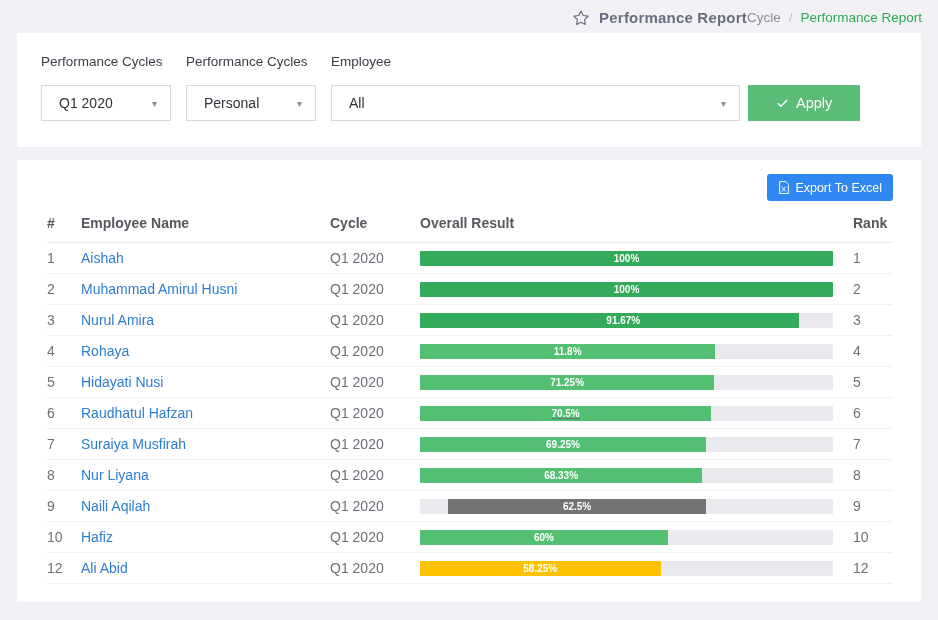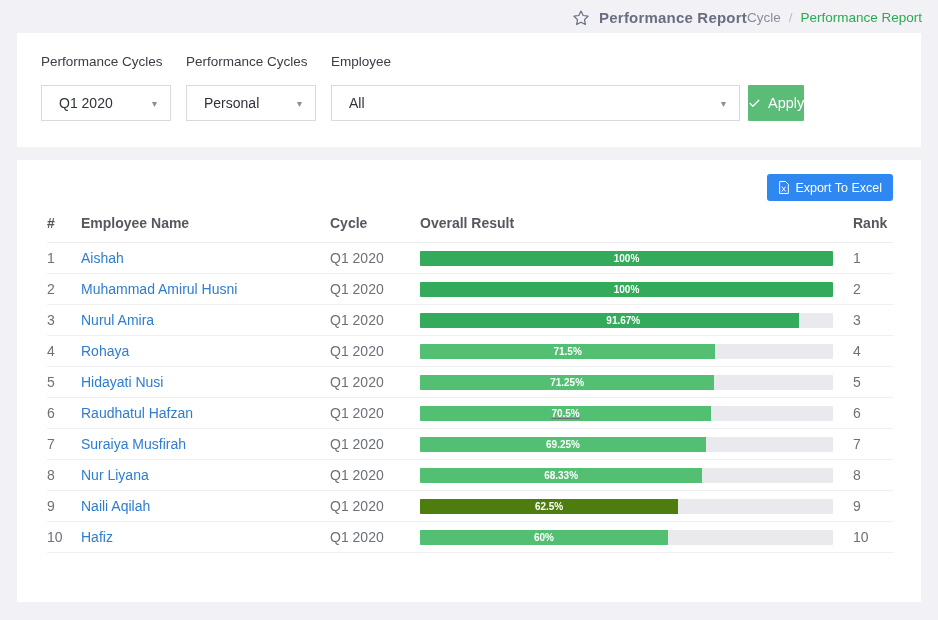--- a/index.html
+++ b/index.html
@@ -39,21 +39,21 @@
     padding:0 13px 0 17px; font-size:14px; color:#2f323b; cursor:pointer;
   }
   .w-sm { width:130px; }
   .w-lg { width:409px; }
   .caret { font-size:10px; color:#8a8d99; margin-left:8px; }
   .btn {
     border:none; cursor:pointer; color:#fff;
     display:inline-flex; align-items:center; justify-content:center; gap:7px;
     font-family:inherit; border-radius:1px;
   }
-  .btn-apply   { height:36px; padding:0 0; font-size:14.5px; background:var(--apply-button,#5abc77); margin-left:8px; }
+  .btn-apply   { height:36px; padding:0 28px; font-size:14.5px; background:var(--apply-button,#5abc77); margin-left:8px; }
   .btn-refresh { height:36px; padding:0 17px; font-size:14.5px; background:var(--refresh-button,#1fa64a); margin-left:12px; }
   
   .table-card { margin-top:13px; padding:14px 28px 0 30px; height:442px; }
   .export-row { display:flex; justify-content:flex-end; margin-bottom:8px; }
   .btn-export { height:27px; padding:0 11px; font-size:12.5px; background:var(--export-button,#2f87f2); border-radius:3px; gap:5px; }
   table { width:100%; border-collapse:collapse; font-size:14px; table-layout:fixed; }
   th {
     text-align:left; font-weight:600; color:#55585f; font-size:14px;
     padding:6px 0 11px; border-bottom:1px solid #ececf0;
   }
@@ -189,21 +189,21 @@
     <td class="col-rank">3</td>
   </tr>
 
   <tr>
     <td class="col-num">4</td>
     <td class="col-name"><a>Rohaya</a></td>
     <td class="col-cycle">Q1 2020</td>
     <td class="col-result">
       <div class="bar-track">
         <div class="bar-fill" style="width: 71.5%; background: rgb(83, 191, 114);">
-          <span class="bar-label">71.5%</span>
+          <span class="bar-label">11.8%</span>
         </div>
       </div>
     </td>
     <td class="col-rank">4</td>
   </tr>
 
   <tr>
     <td class="col-num">5</td>
     <td class="col-name"><a>Hidayati Nusi</a></td>
     <td class="col-cycle">Q1 2020</td>
@@ -258,21 +258,21 @@
     </td>
     <td class="col-rank">8</td>
   </tr>
 
   <tr>
     <td class="col-num">9</td>
     <td class="col-name"><a>Naili Aqilah</a></td>
     <td class="col-cycle">Q1 2020</td>
     <td class="col-result">
       <div class="bar-track">
-        <div class="bar-fill" style="width: 62.5%; background: #4d7c0f;">
+        <div class="bar-fill" style="width: 62.5%; background: #737373; margin-left: 28px;">
           <span class="bar-label">62.5%</span>
         </div>
       </div>
     </td>
     <td class="col-rank">9</td>
   </tr>
 
   <tr>
     <td class="col-num">10</td>
     <td class="col-name"><a>Hafiz</a></td>
@@ -281,15 +281,28 @@
       <div class="bar-track">
         <div class="bar-fill" style="width: 60%; background: rgb(83, 191, 114);">
           <span class="bar-label">60%</span>
         </div>
       </div>
     </td>
     <td class="col-rank">10</td>
   </tr>
 
 
+  <tr>
+    <td class="col-num">12</td>
+    <td class="col-name"><a>Ali Abid</a></td>
+    <td class="col-cycle">Q1 2020</td>
+    <td class="col-result">
+      <div class="bar-track">
+        <div class="bar-fill" style="width: 58.25%; background: rgb(252, 194, 0);">
+          <span class="bar-label">58.25%</span>
+        </div>
+      </div>
+    </td>
+    <td class="col-rank">12</td>
+  </tr>
 </tbody>
   </table>
 </section>
 
 </body></html>

